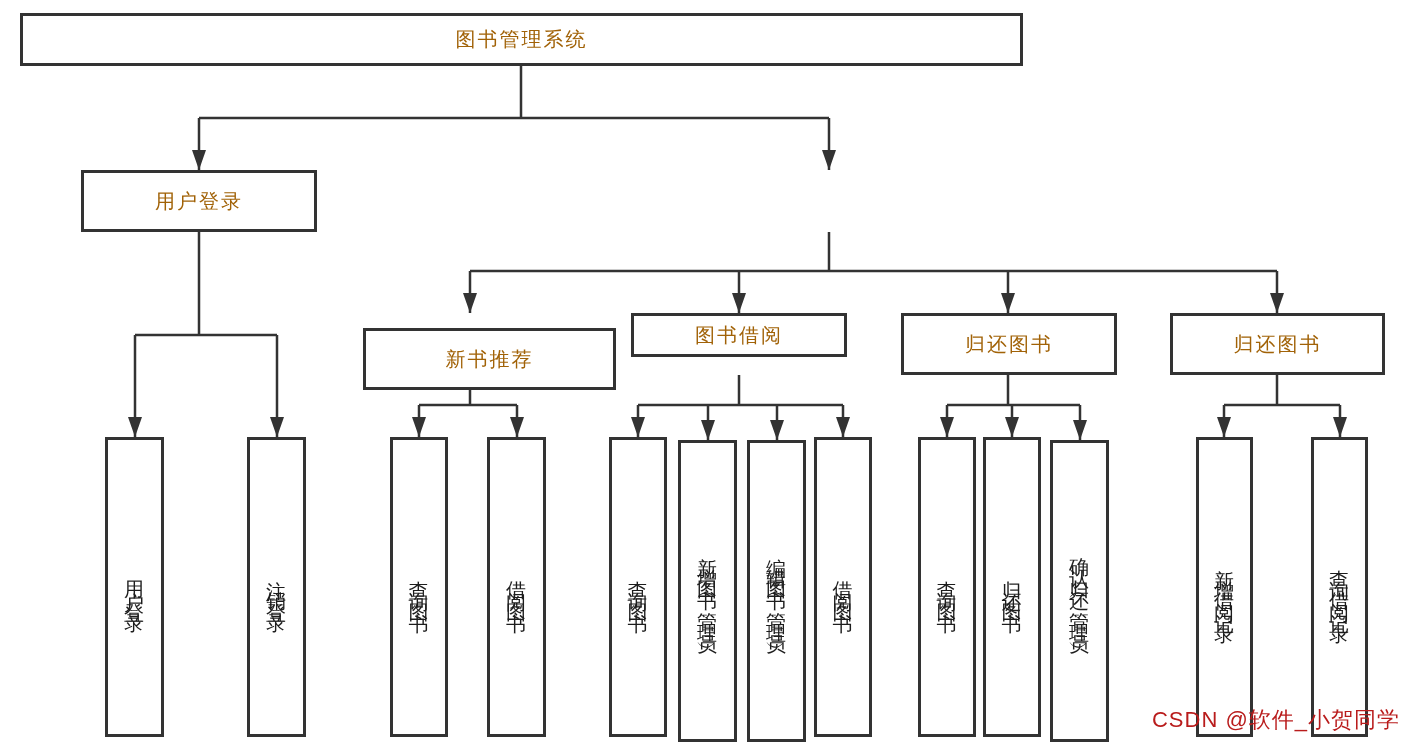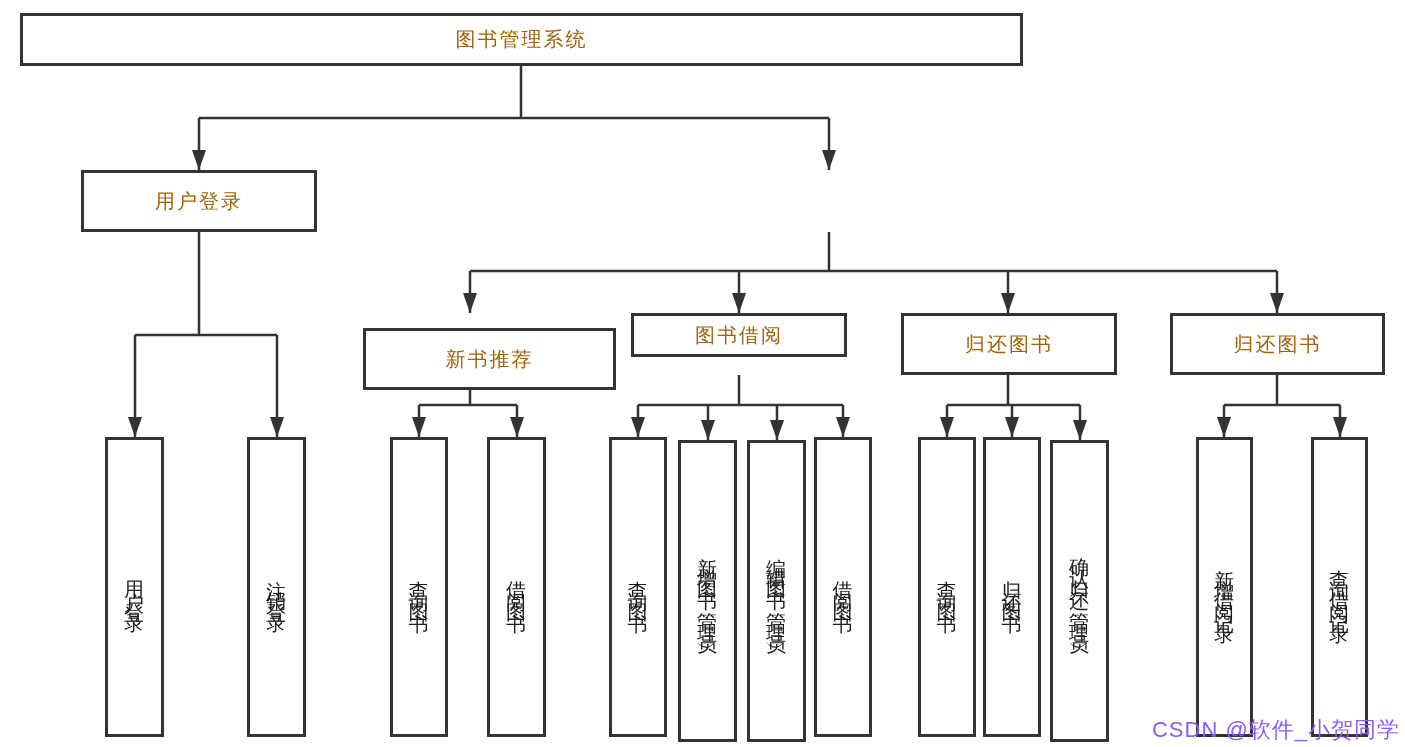--- a/index.html
+++ b/index.html
@@ -41,23 +41,23 @@
     text-orientation: mixed;
     font-size: 20px;
     line-height: 1;
     letter-spacing: 11px;
     color: #1d1d1d;
   }
 
   .watermark {
     position: absolute;
     right: 5px;
-    bottom: 2px;
+    bottom: 12px;
     font-size: 22px;
-    color: #8b5cf6;
+    color: #b91c1c;
     letter-spacing: 1px;
     white-space: nowrap;
   }
 </style>
 </head>
 <body>
 
 <div class="canvas">
 
   <svg class="wires" viewBox="0 0 1405 747" xmlns="http://www.w3.org/2000/svg">

